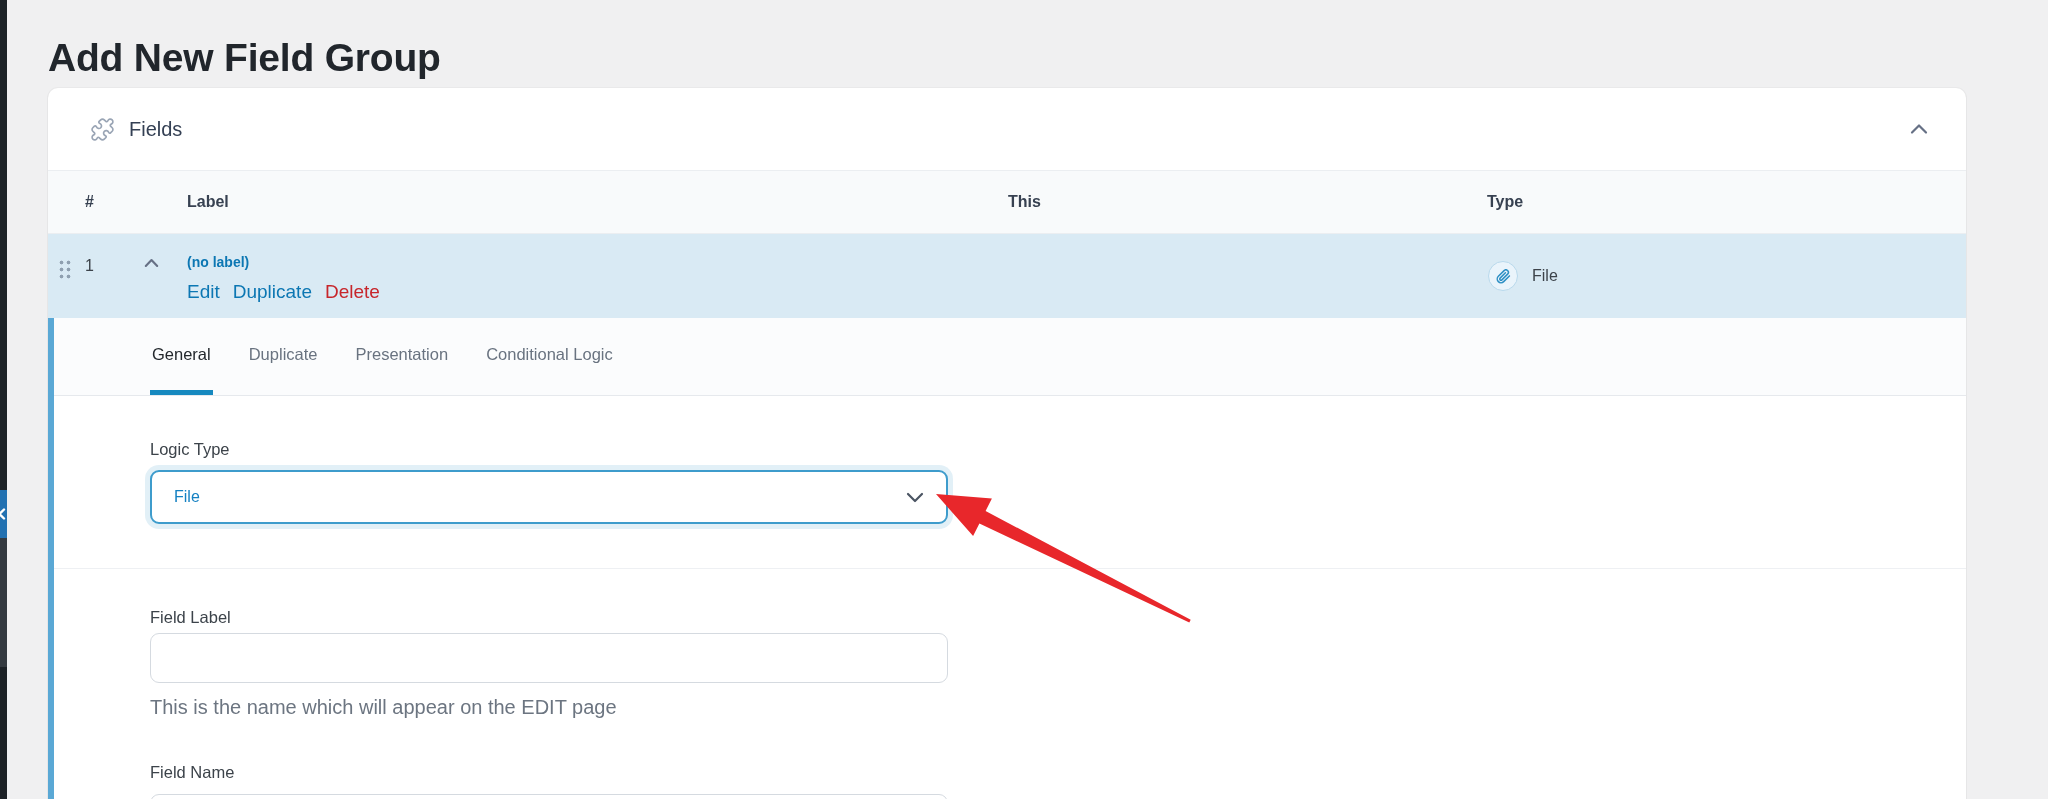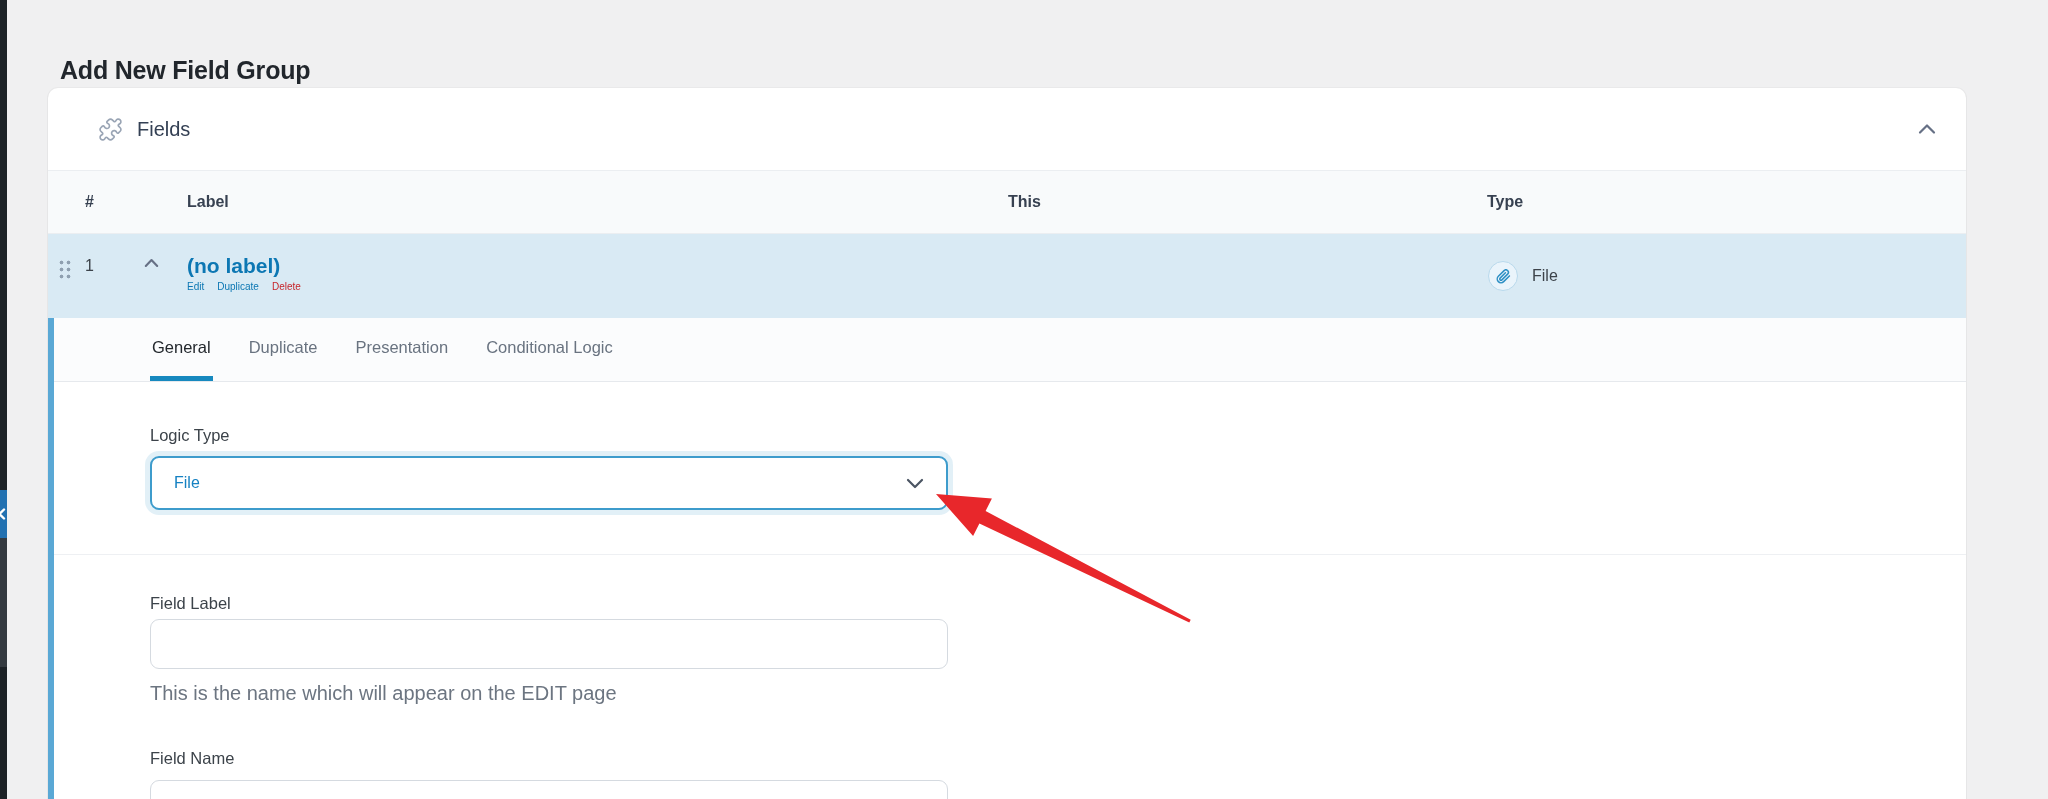--- a/index.html
+++ b/index.html
@@ -10,59 +10,59 @@
   
   .rail{position:absolute;left:0;top:0;width:7px;height:799px;background:#1d2327;}
   .rail-seg{position:absolute;left:0;width:7px;}
   .rail-collapse{position:absolute;left:0;top:490px;width:7px;height:48px;background:#2271b1;
                  display:flex;align-items:center;justify-content:flex-start;cursor:pointer;}
   .rail-collapse svg{margin-left:-3px;}
   .rail-mid{top:538px;height:129px;background:#343a40;}
   .rail-bot{top:667px;height:132px;background:#1c2126;}
 
   
-  .page-title{position:absolute;left:48px;top:42px;margin:12px;font-size:25px;line-height:32px;
+  .page-title{position:absolute;left:48px;top:42px;margin:0;font-size:39px;line-height:32px;
               font-weight:600;color:#21262c;letter-spacing:-.2px;}
 
   
   .card{position:absolute;left:48px;top:88px;width:1918px;height:760px;background:#fff;
         border-radius:10px;box-shadow:0 1px 2px rgba(16,24,40,.06),0 0 0 1px rgba(16,24,40,.03);}
 
-  .card-header{position:absolute;left:16px;top:0;width:100%;height:82px;display:flex;align-items:center;}
+  .card-header{position:absolute;left:8px;top:0;width:100%;height:82px;display:flex;align-items:center;}
   .puzzle-wrap{margin-left:34px;display:flex;align-items:center;}
   .panel-title{margin-left:14px;font-size:20px;font-weight:500;color:#344054;}
   .panel-collapse{position:absolute;right:40px;top:50%;transform:translateY(-50%);
                   background:none;border:none;padding:6px;cursor:pointer;display:flex;}
 
   
   .thead{position:absolute;left:0;top:82px;width:100%;height:64px;background:#f8fafb;
          border-top:1px solid #ebeef1;border-bottom:1px solid #ebeef1;box-sizing:border-box;}
   .th{position:absolute;top:50%;transform:translateY(-50%);font-size:16px;font-weight:600;color:#374151;}
   .th-num{left:37px;} .th-label{left:139px;} .th-name{left:960px;} .th-type{left:1439px;}
 
   
   .frow{position:absolute;left:0;top:146px;width:100%;height:84px;background:#d9eaf4;}
   .drag-handle{position:absolute;left:10px;top:25px;width:13px;height:20px;cursor:grab;
         background-image:radial-gradient(circle,#8fa0b0 1.8px,transparent 2.1px);
         background-size:7px 7px;background-position:0 0;}
   .row-num{position:absolute;left:37px;top:23px;font-size:16px;color:#3c434a;}
   .row-toggle{position:absolute;left:94px;top:22px;background:none;border:none;padding:2px;cursor:pointer;display:flex;}
-  .row-label{position:absolute;left:139px;top:20px;font-size:21px;font-weight:600;color:#0c77b3;text-decoration:none;}
-  .row-actions{position:absolute;left:139px;top:47px;font-size:10px;display:flex;gap:13px;}
+  .row-label{position:absolute;left:139px;top:20px;font-size:14px;font-weight:600;color:#0c77b3;text-decoration:none;}
+  .row-actions{position:absolute;left:139px;top:47px;font-size:19px;display:flex;gap:13px;}
   .row-actions a{text-decoration:none;color:#0c77b3;}
   .row-actions a.danger{color:#c7262b;}
   .type-cell{position:absolute;left:1440px;top:50%;transform:translateY(-50%);display:flex;align-items:center;}
   .type-badge{width:30px;height:30px;border-radius:50%;background:#eaf4fb;border:1px solid #b9d9ec;
               display:flex;align-items:center;justify-content:center;box-sizing:border-box;}
   .type-text{margin-left:14px;font-size:16px;color:#3c434a;}
 
   
   .settings{position:absolute;left:0;top:230px;width:100%;height:530px;background:#fff;
             border-left:6px solid #5aa8d5;box-sizing:border-box;border-bottom-left-radius:10px;}
-  .tabs{height:64px;background:#fbfcfd;border-bottom:1px solid #e6e9ed;display:flex;
+  .tabs{height:78px;background:#fbfcfd;border-bottom:1px solid #e6e9ed;display:flex;
         align-items:stretch;padding-left:96px;box-sizing:border-box;}
   .tab{display:flex;align-items:center;margin-right:34px;padding:0 2px;font-size:16.5px;color:#697380;
        border-bottom:5px solid transparent;box-sizing:border-box;cursor:pointer;}
   .tab.active{color:#23282d;border-bottom-color:#1789bf;}
 
   .settings-body{position:relative;height:465px;}
   .field-label-text{position:absolute;left:96px;font-size:16.5px;font-weight:500;color:#3c434a;}
   .lbl-type{top:44px;} .lbl-label{top:212px;} .lbl-name{top:367px;}
 
   .select-box{position:absolute;left:96px;top:74px;width:798px;height:54px;box-sizing:border-box;

